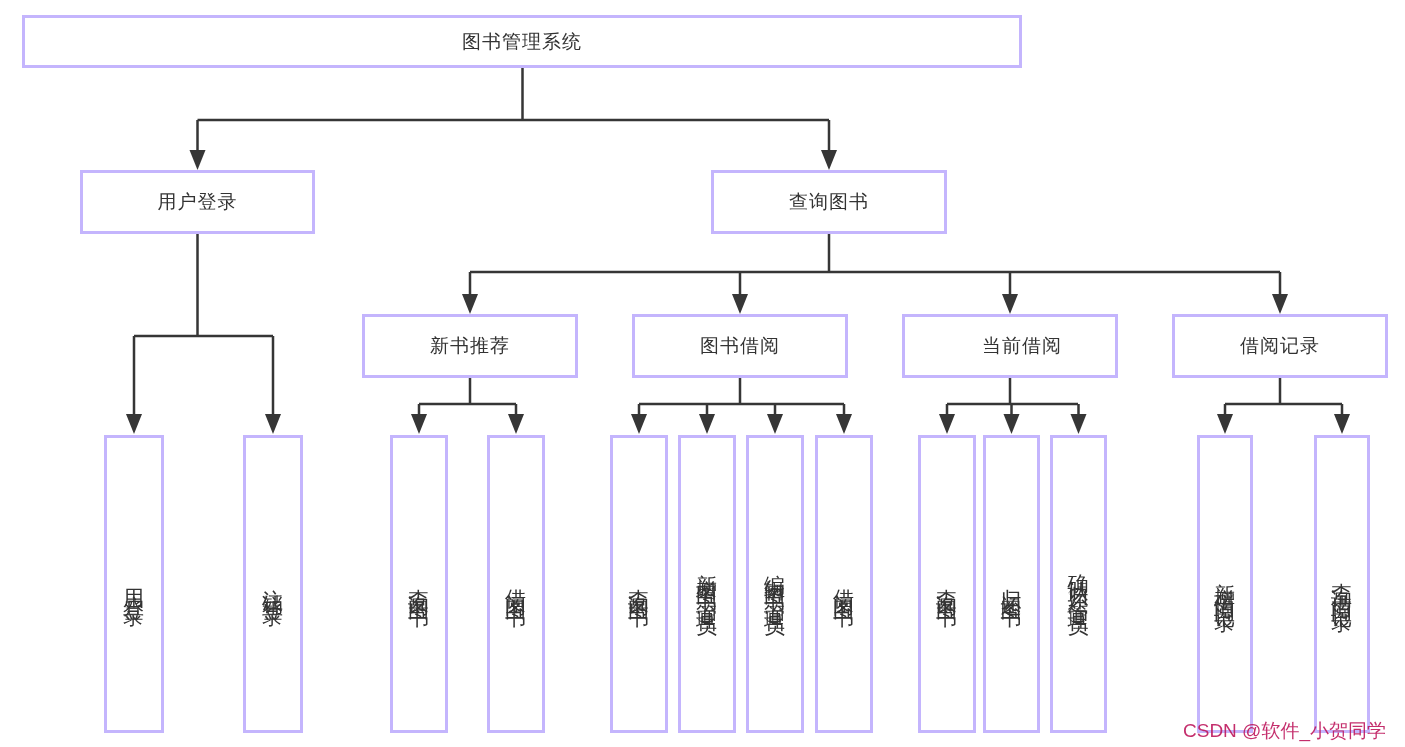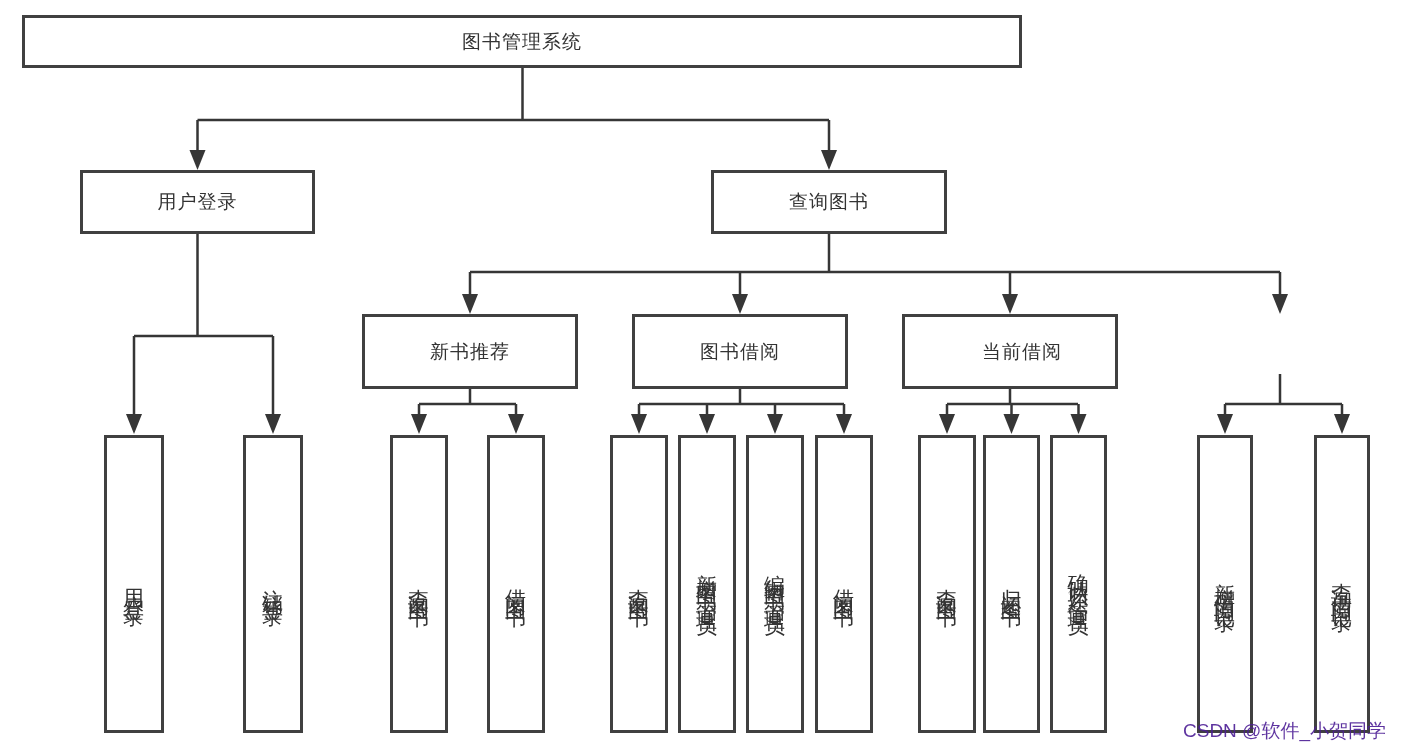--- a/index.html
+++ b/index.html
@@ -18,50 +18,50 @@
   .connectors {
     position: absolute;
     left: 0;
     top: 0;
     z-index: 1;
   }
   .node {
     position: absolute;
     box-sizing: border-box;
     background: #ffffff;
-    border: 3px solid #404040;
+    border: 3px solid #c4b5fd;
     display: flex;
     align-items: center;
     justify-content: center;
     color: #333333;
     z-index: 2;
   }
   .node .lbl {
     font-size: 19px;
     letter-spacing: 1px;
     white-space: nowrap;
   }
   .root  { left: 22px;  top: 15px;  width: 1000px; height: 53px; }
   .lvl1  { top: 170px; height: 64px; }
-  .lvl2  { top: 314px; height: 75px; text-align: center; }
+  .lvl2  { top: 314px; height: 64px; text-align: center; }
   .leaf  { top: 435px; height: 298px; }
   .leaf .vlbl {
     writing-mode: vertical-rl;
     text-orientation: mixed;
     font-size: 21px;
     line-height: 1;
     letter-spacing: 6px;
     color: #333333;
   }
   .watermark {
     position: absolute;
     left: 1183px;
     top: 718px;
     font-size: 19px;
-    color: #4c1d95;
+    color: #be185d;
     opacity: 0.9;
     z-index: 3;
     white-space: nowrap;
   }
 </style>
 </head>
 <body>
 
 <div class="stage">
 
@@ -118,20 +118,23 @@
 
   <div class="node lvl2" style="left:362px;width:216px;">
     <span class="lbl">新书推荐</span>
   </div>
   <div class="node lvl2" style="left:632px;width:216px;">
     <span class="lbl">图书借阅</span>
   </div>
   <div class="node lvl2" style="left:902px;width:216px;padding-left:24px;">
     <span class="lbl">当前借阅</span>
   </div>
+  <div class="node lvl2" style="left:1172px;width:216px;">
+    <span class="lbl">借阅记录</span>
+  </div>
 
   <div class="node leaf" style="left:104px;width:60px;">
     <span class="vlbl">用户登录</span>
   </div>
   <div class="node leaf" style="left:243px;width:60px;">
     <span class="vlbl">注销登录</span>
   </div>
 
   <div class="node leaf" style="left:390px;width:58px;">
     <span class="vlbl">查询图书</span>

